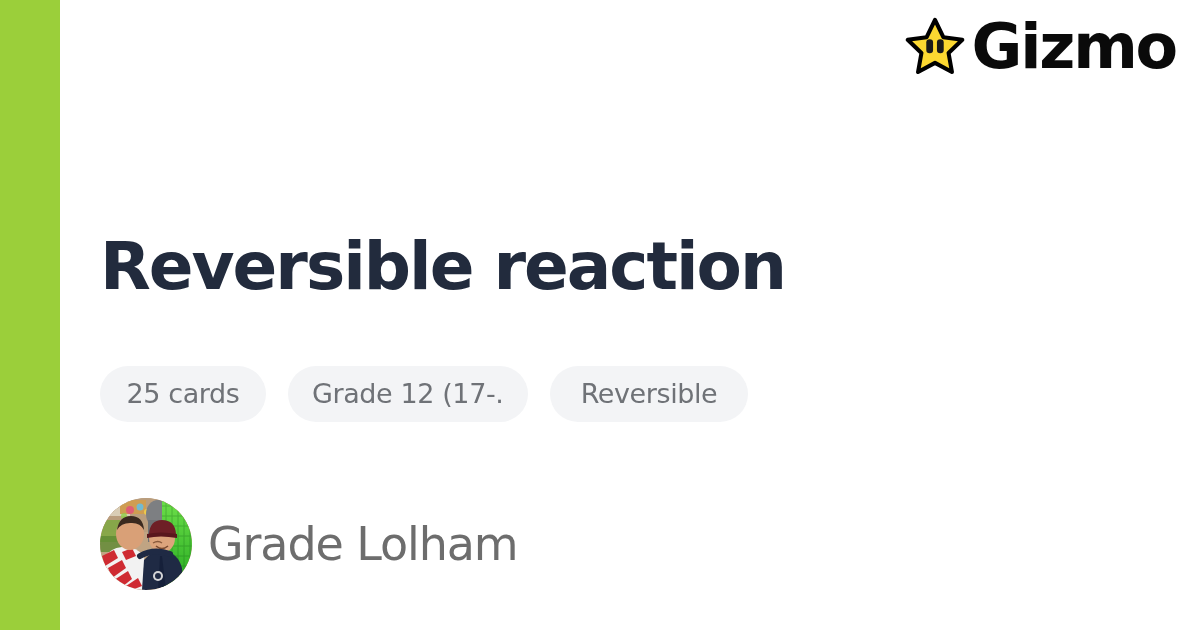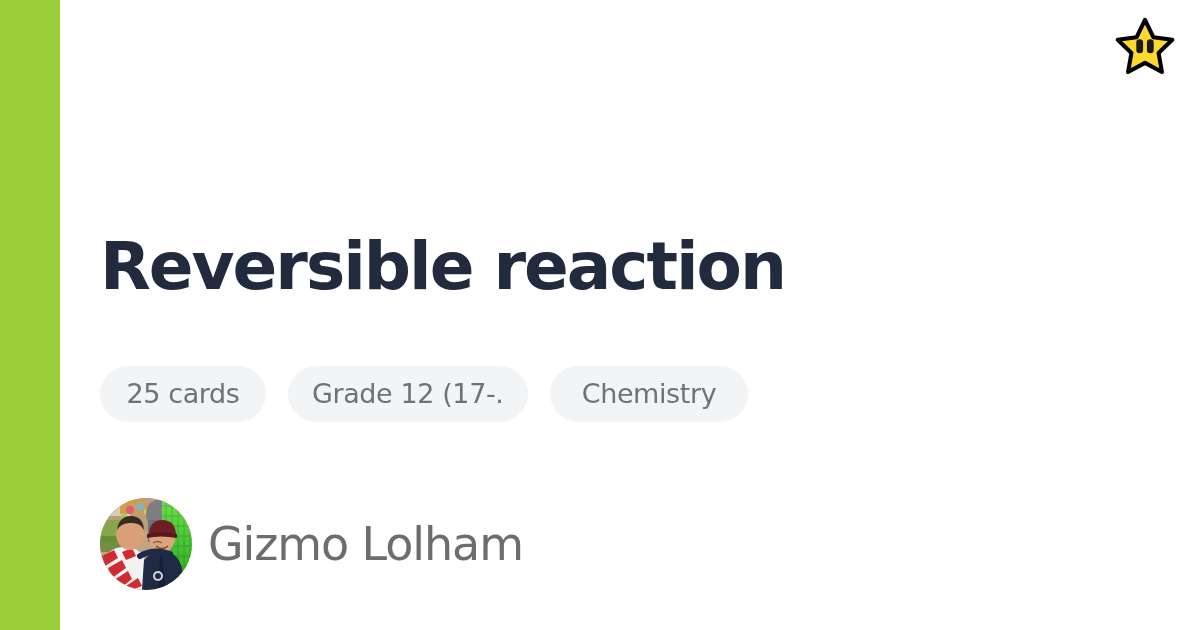--- a/index.html
+++ b/index.html
@@ -154,35 +154,36 @@
   <div class="accent-stripe"></div>
 
   <div class="brand">
     <span class="brand-star">
       <svg class="brand-star" viewBox="0 0 64 64" xmlns="http://www.w3.org/2000/svg" aria-hidden="true">
         <path d="M32 4 L40.6 21.9 L60.2 24.6 L46.0 38.2 L49.5 57.8 L32 48.4 L14.5 57.8 L18.0 38.2 L3.8 24.6 L23.4 21.9 Z" fill="#fcd831" stroke="#000000" stroke-width="4.2" stroke-linejoin="round"></path>
         <rect x="23.0" y="24.0" width="7.0" height="14.5" rx="3.4" fill="#1a1a1a"></rect>
         <rect x="34.0" y="24.0" width="7.0" height="14.5" rx="3.4" fill="#1a1a1a"></rect>
       </svg>
     </span>
+    <span class="brand-word">Gizmo</span>
   </div>
 
   <div class="content">
 
     <h1 class="deck-title">Reversible reaction</h1>
 
     <div class="meta-pills">
       <div class="pill pill--cards">
         <span class="pill-label">25 cards</span>
       </div>
       <div class="pill pill--grade">
         <span class="pill-label">Grade 12 (17-..</span>
       </div>
       <div class="pill pill--subject">
-        <span class="pill-label">Chemistry</span>
+        <span class="pill-label">Reversible</span>
       </div>
     </div>
 
     <div class="author-row">
       <div class="avatar">
         <svg width="92" height="92" viewBox="0 0 92 92" xmlns="http://www.w3.org/2000/svg" aria-hidden="true">
           <defs>
             <clipPath id="avatarClip">
                 <circle cx="46" cy="46" r="46"></circle>
               </clipPath>
@@ -233,17 +234,17 @@
             <ellipse cx="62" cy="40" rx="13" ry="15" fill="#dca47c"></ellipse>
             <path d="M49 36 Q50 22 62 22 Q75 22 76 36 L49 36 Z" fill="#6e1f26"></path>
             <path d="M47 36 Q60 33 77 36 L77 40 Q60 37 47 40 Z" fill="#5a171d"></path>
             <path d="M53 45 Q58 42 62 45" stroke="#8a5a3c" stroke-width="1.4" fill="none"></path>
             <path d="M56 48 Q62 53 68 48" stroke="#7a4a30" stroke-width="1.6" fill="none"></path>
 
             <path d="M40 58 Q54 50 70 56" stroke="#1f2a44" stroke-width="6" fill="none" stroke-linecap="round"></path>
           </g>
         </svg>
       </div>
-      <span class="author-name">Gizmo Lolham</span>
+      <span class="author-name">Grade Lolham</span>
     </div>
 
   </div>
 </div>
 
 </body></html>

